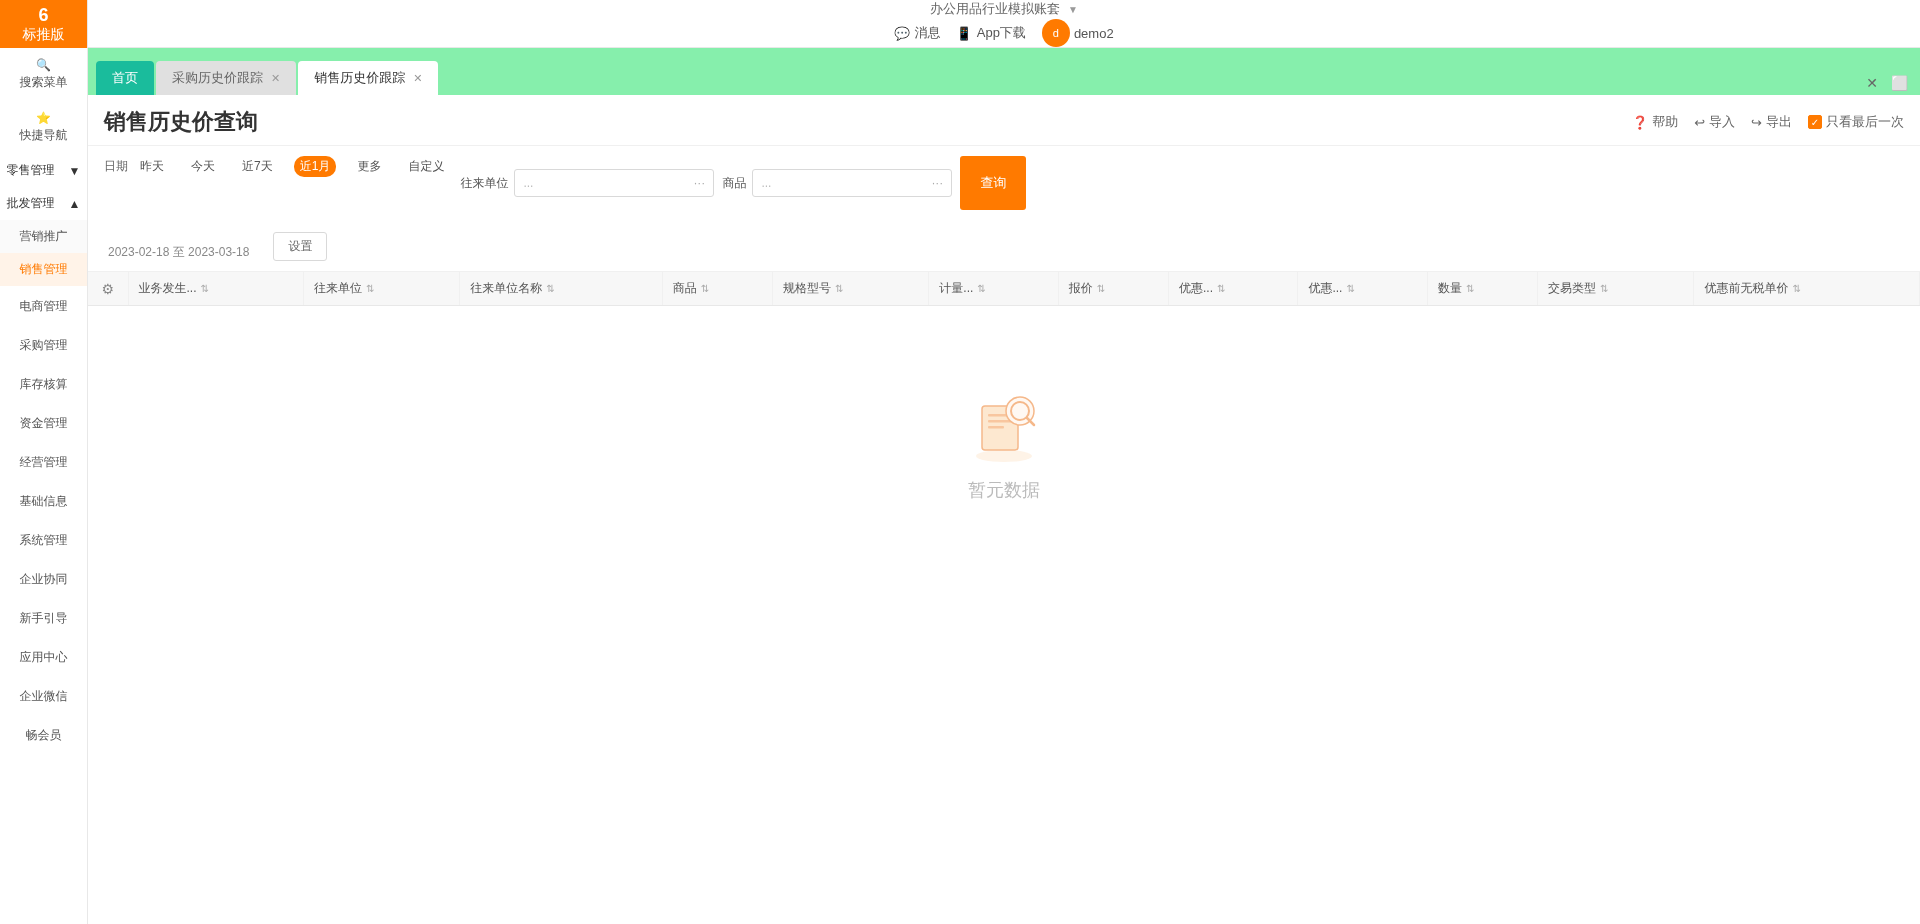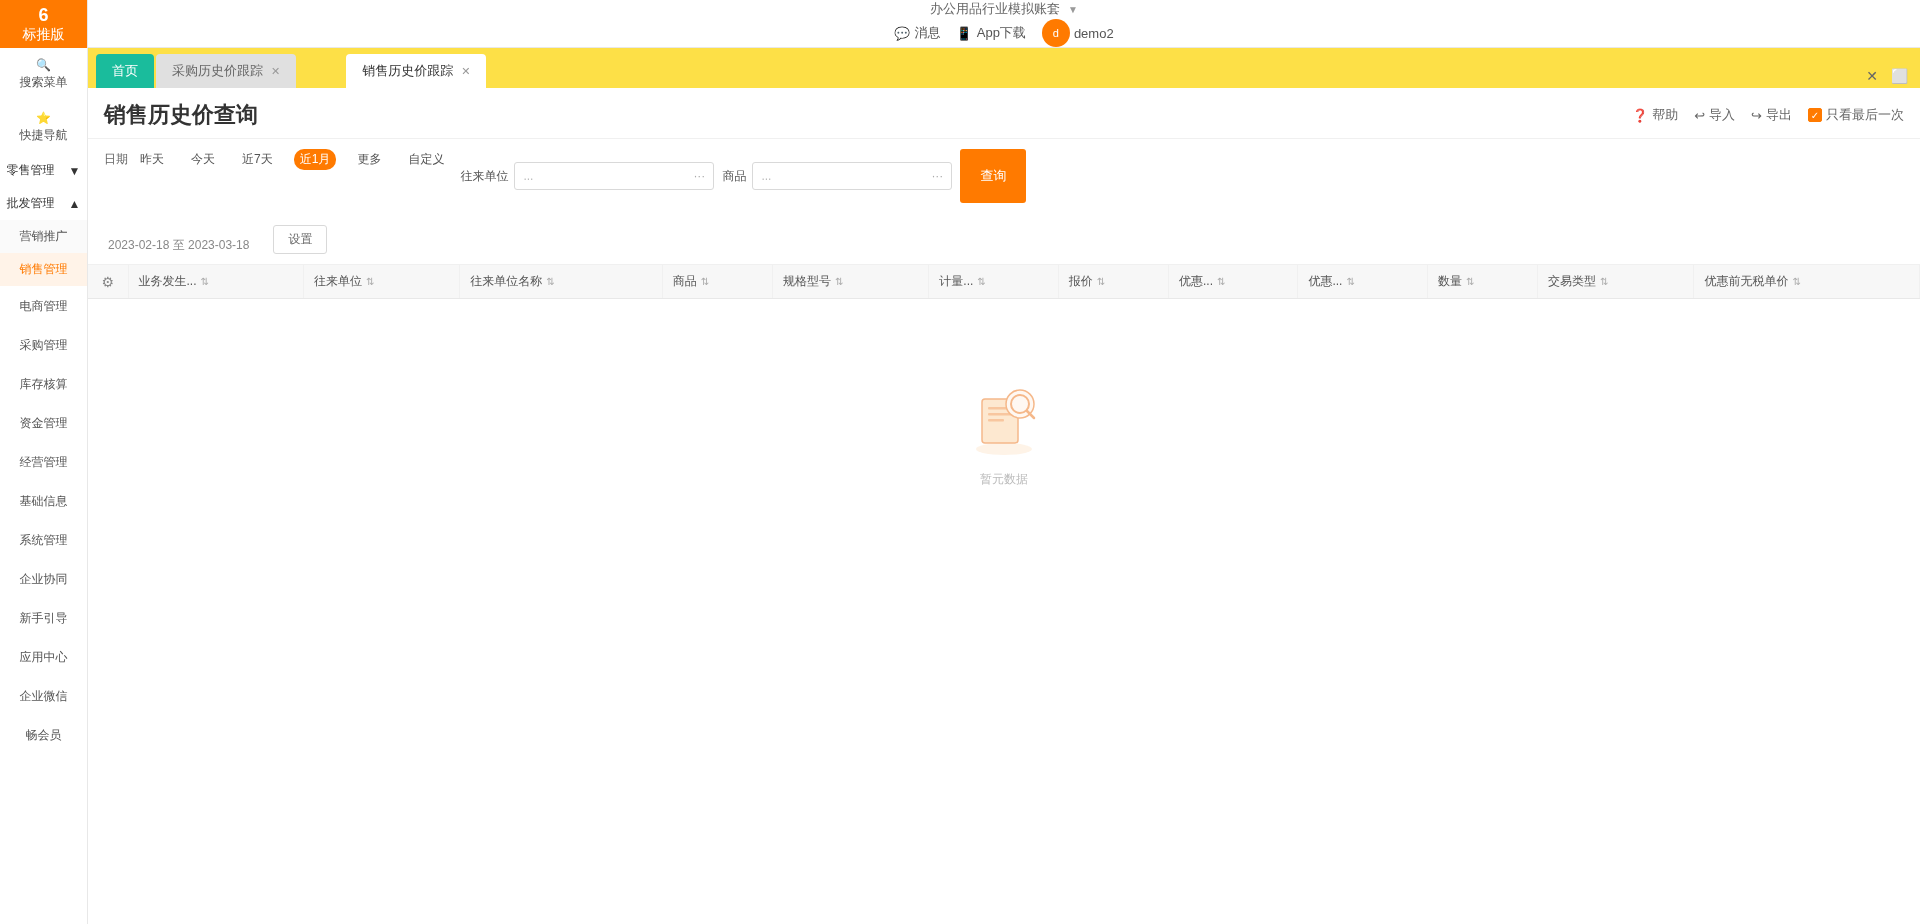--- a/index.html
+++ b/index.html
@@ -22,23 +22,23 @@
 
     
     .top-header { height: 48px; background: #fff; display: flex; align-items: center; justify-content: space-between; padding: 0 12px; border-bottom: 1px solid #e8e8e8; flex-shrink: 0; flex-direction: column; }
     .top-header-left { display: flex; align-items: center; gap: 8px; color: #666; font-size: 13px; }
     .top-header-right { display: flex; align-items: center; gap: 16px; font-size: 13px; color: #555; }
     .top-header-right .action { display: flex; align-items: center; gap: 4px; cursor: pointer; }
     .avatar { width: 28px; height: 28px; border-radius: 50%; background: #ff7a00; display: flex; align-items: center; justify-content: center; color: #fff; font-size: 11px; }
     .dropdown-icon { font-size: 10px; color: #999; }
 
     
-    .tabs-bar { height: 40px; background: #fde047; display: flex; align-items: flex-end; padding: 0 8px; gap: 2px; flex-shrink: 0; }
+    .tabs-bar { height: 47px; background: #86efac; display: flex; align-items: flex-end; padding: 0 8px; gap: 2px; flex-shrink: 0; }
     .tab { height: 34px; padding: 0 16px; display: flex; align-items: center; gap: 6px; font-size: 13px; cursor: pointer; border-radius: 4px 4px 0 0; background: #e0e0e0; color: #666; }
-    .tab.active { background: #fff; color: #333; margin-left: 48px; }
+    .tab.active { background: #fff; color: #333; }
     .tab-home { background: #1abc9c; color: #fff; }
     .tab-close { font-size: 11px; color: #999; cursor: pointer; margin-left: 2px; }
     .tab-action-btn { width: 24px; height: 24px; display: flex; align-items: center; justify-content: center; cursor: pointer; color: #666; font-size: 14px; }
 
     
     .page-content { flex: 1; background: #fff; overflow: hidden; display: flex; flex-direction: column; }
 
     
     .page-title-bar { padding: 12px 16px 8px; display: flex; align-items: center; justify-content: space-between; border-bottom: 1px solid #f0f0f0; }
     .page-title { font-size: 22px; font-weight: bold; color: #333; }
@@ -66,21 +66,21 @@
     thead tr { background: #f7f7f7; }
     thead th { padding: 8px 10px; text-align: left; font-size: 12px; color: #555; font-weight: normal; border-bottom: 1px solid #e8e8e8; border-right: 1px solid #f0f0f0; white-space: nowrap; cursor: pointer; }
     .th-inner { display: flex; align-items: center; gap: 4px; }
     .sort-icon { color: #aaa; font-size: 10px; }
     .gear-col { width: 40px; text-align: center; }
     .gear-icon { color: #888; cursor: pointer; font-size: 14px; }
 
     
     .empty-state { display: flex; flex-direction: column; align-items: center; justify-content: center; padding: 80px 0; }
     .empty-icon { width: 80px; height: 80px; position: relative; }
-    .empty-text { color: #bbb; font-size: 12px; margin-top: 12px; }
+    .empty-text { color: #bbb; font-size: 18px; margin-top: 12px; }
 
     
     .doc-svg { width: 80px; height: 80px; }
   </style>
 </head>
 <body>
 
 <div class="sidebar">
   <div class="sidebar-logo">
     <span class="logo-icon">6</span>

